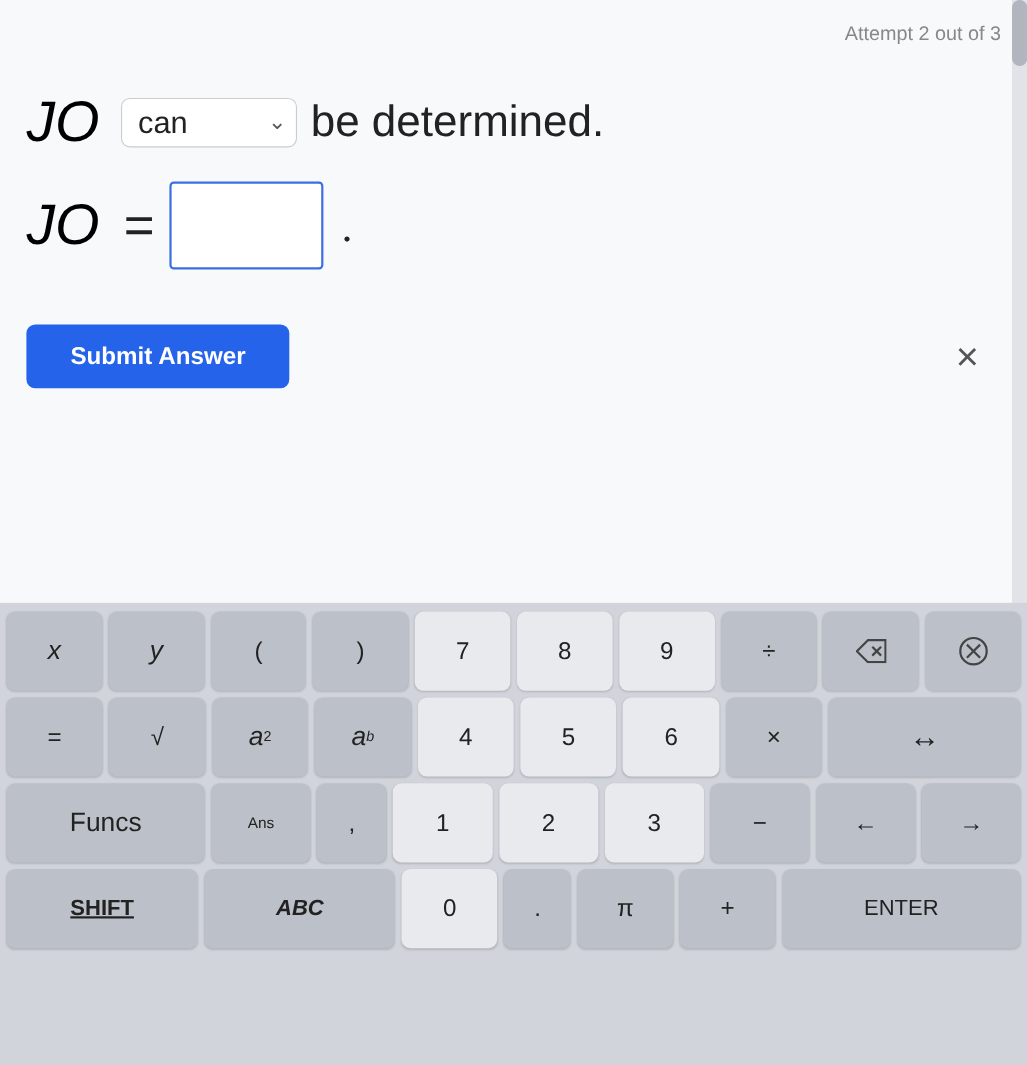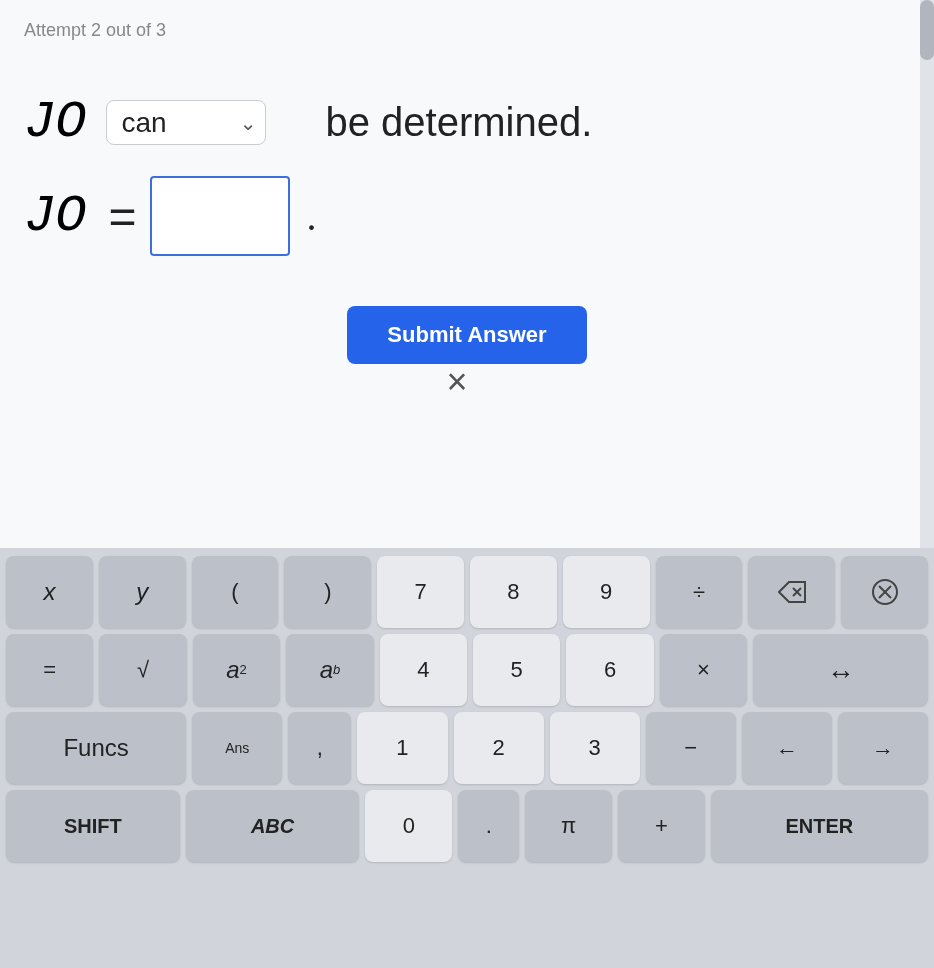--- a/index.html
+++ b/index.html
@@ -18,34 +18,35 @@
       background: #f8f9fb;
       padding: 20px 24px 0 24px;
       height: 560px;
       position: relative;
     }
 
     .attempt-text {
       font-family: Arial, sans-serif;
       font-size: 18px;
       color: #888;
-      margin-bottom: 52px;
+      margin-bottom: 40px;
+      text-align: right;
     }
 
     .problem-line1 {
       display: flex;
       align-items: center;
       margin-bottom: 24px;
       gap: 12px;
     }
 
     .math-var {
       font-style: italic;
       font-size: 52px;
-      font-family: Liberation Mono, monospace;
+      font-family: Liberation Sans, sans-serif;
       margin-right: 8px;
     }
 
     .dropdown-select {
       font-size: 28px;
       font-family: Arial, sans-serif;
       padding: 6px 40px 6px 14px;
       border: 1.5px solid #ccc;
       border-radius: 8px;
       background: white;
@@ -69,21 +70,20 @@
       transform: translateY(-50%);
       pointer-events: none;
       font-size: 20px;
       color: #555;
     }
 
     .text-label {
       font-size: 40px;
       font-family: Arial, sans-serif;
       color: #222;
-      margin-left: 47px;
     }
 
     .problem-line2 {
       display: flex;
       align-items: center;
       margin-bottom: 40px;
       gap: 14px;
     }
 
     .equals-sign {
@@ -114,21 +114,20 @@
       color: #222;
       margin-left: 2px;
     }
 
     .submit-area {
       display: flex;
       align-items: center;
       justify-content: space-between;
       margin-top: 10px;
       padding: 10px 0;
-      flex-direction: column;
     }
 
     .submit-btn {
       background: #2563eb;
       color: white;
       font-family: Arial, sans-serif;
       font-size: 22px;
       font-weight: 600;
       padding: 16px 40px;
       border: none;
@@ -326,22 +325,22 @@
     <button class="kb-key dark narrow">,</button>
     <button class="kb-key">1</button>
     <button class="kb-key">2</button>
     <button class="kb-key">3</button>
     <button class="kb-key dark">−</button>
     <button class="kb-key dark">←</button>
     <button class="kb-key dark">→</button>
   </div>
 
   <div class="kb-row">
-    <button class="kb-key dark wide" style="font-size:20px; font-weight:600;">SHIFT</button>
+    <button class="kb-key dark wide" style="font-size:20px; font-weight:600;text-decoration:underline;">SHIFT</button>
     <button class="kb-key dark wide" style="font-size:20px; font-weight:600;font-style:italic;">ABC</button>
     <button class="kb-key">0</button>
     <button class="kb-key dark narrow">.</button>
     <button class="kb-key dark">π</button>
     <button class="kb-key dark">+</button>
-    <button class="kb-key dark xwide" style="font-size:20px; font-weight:700;">ENTER</button>
+    <button class="kb-key dark xwide" style="font-size:20px; font-weight:400;">ENTER</button>
   </div>
 
 </div>
 
 </body></html>

